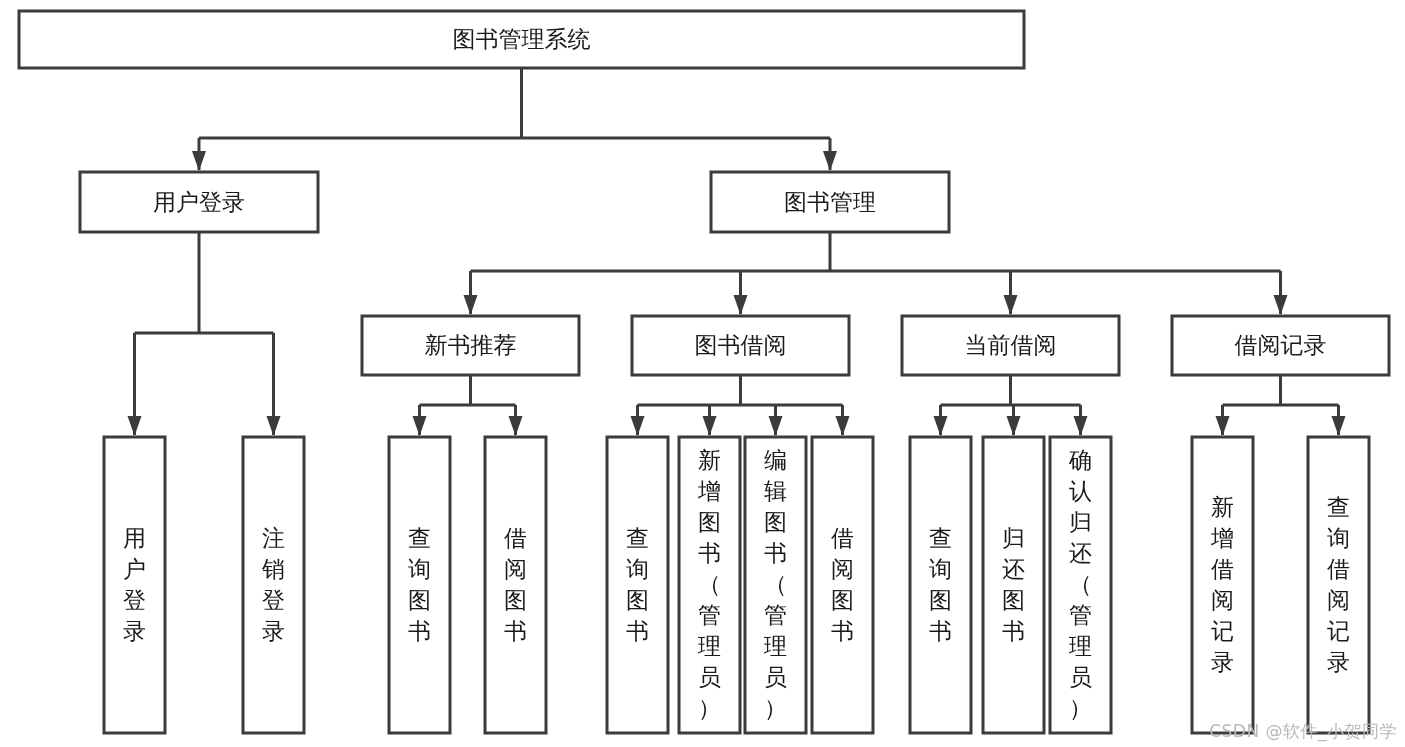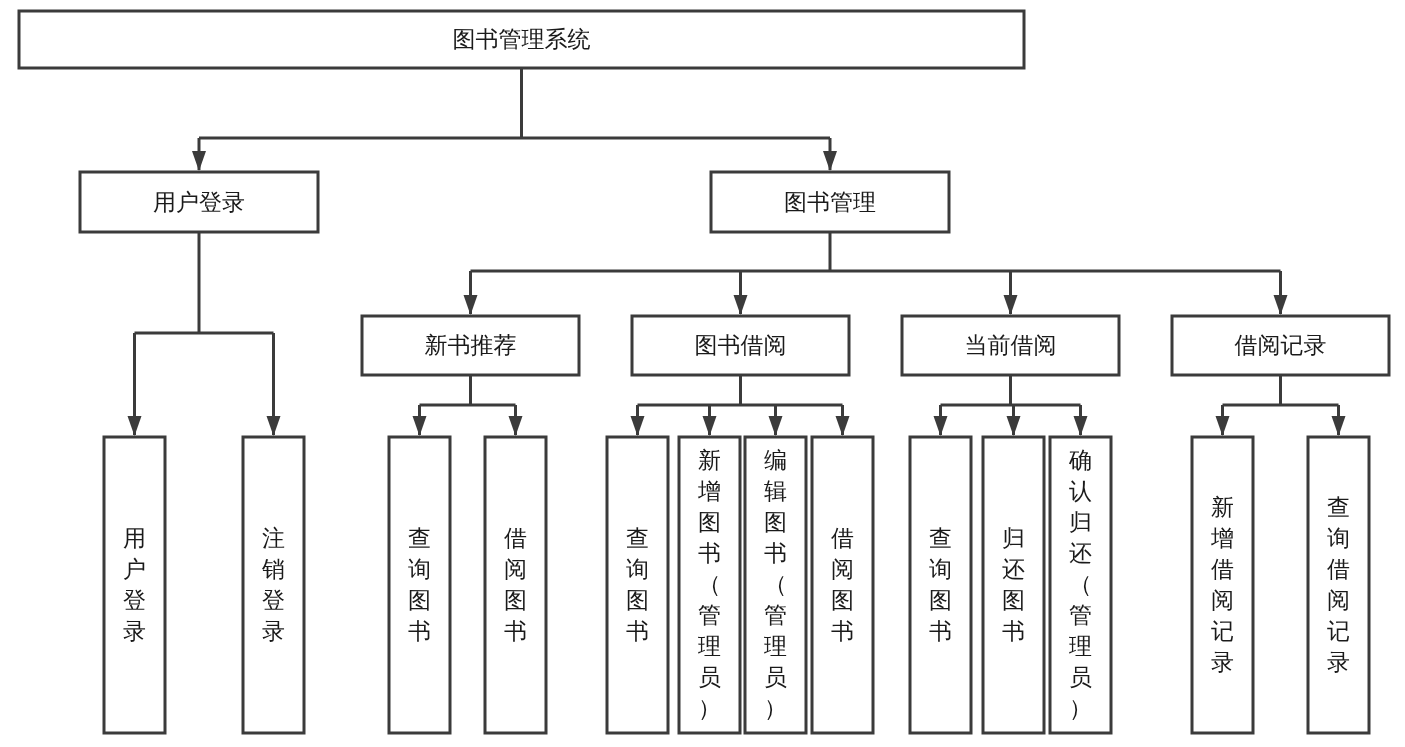--- a/index.html
+++ b/index.html
@@ -201,14 +201,15 @@
           <rect x="1192" y="437" width="61" height="296" class="node-box"></rect>
           <text x="1222.5" class="node-label label-v" y="507.5"><tspan x="1222.5" y="507.5">新</tspan><tspan x="1222.5" y="538.5">增</tspan><tspan x="1222.5" y="569.5">借</tspan><tspan x="1222.5" y="600.5">阅</tspan><tspan x="1222.5" y="631.5">记</tspan><tspan x="1222.5" y="662.5">录</tspan></text>
         </g>
         <g>
           <rect x="1308" y="437" width="61" height="296" class="node-box"></rect>
           <text x="1338.5" class="node-label label-v" y="507.5"><tspan x="1338.5" y="507.5">查</tspan><tspan x="1338.5" y="538.5">询</tspan><tspan x="1338.5" y="569.5">借</tspan><tspan x="1338.5" y="600.5">阅</tspan><tspan x="1338.5" y="631.5">记</tspan><tspan x="1338.5" y="662.5">录</tspan></text>
         </g>
       </g>
   </svg>
 
+  <div class="watermark">CSDN @软件_小贺同学</div>
 
 </div>
 
 </body></html>

